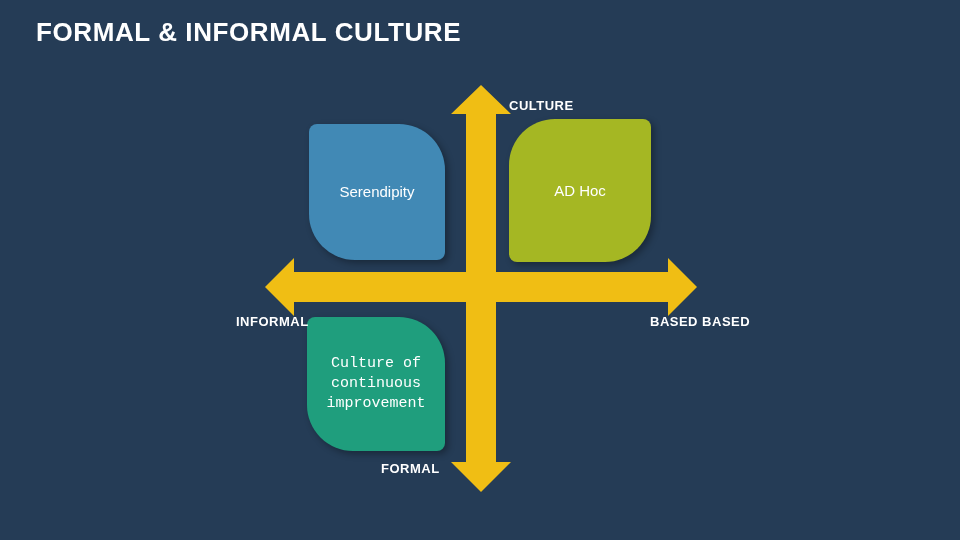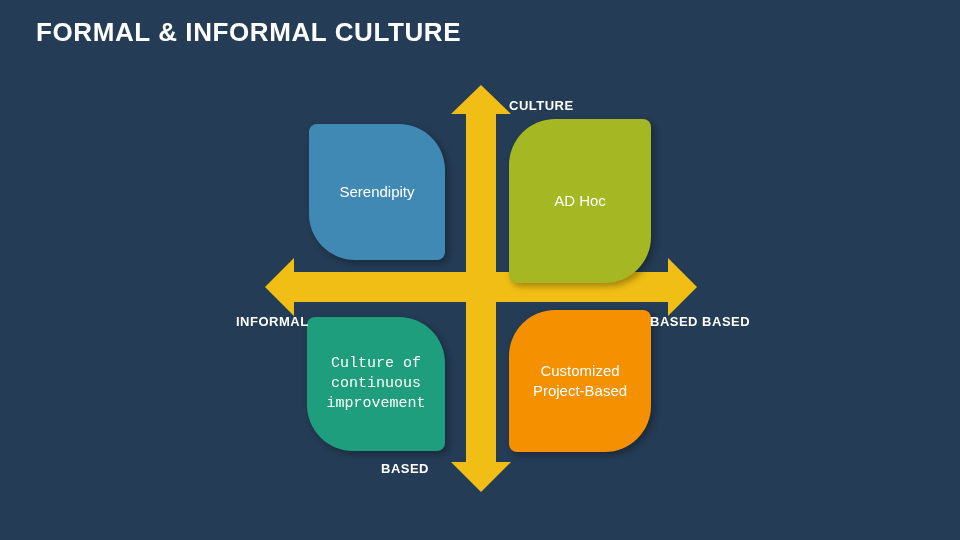--- a/index.html
+++ b/index.html
@@ -56,21 +56,21 @@
     padding: 12px 10px;
   }
   .quad-label { display: block; white-space: pre-line; }
 
   #quad-serendipity {
     left: 309px; top: 124px; width: 136px; height: 136px;
     background: #4189B5;
     border-radius: 8px 46px 8px 46px;
   }
   #quad-adhoc {
-    left: 509px; top: 119px; width: 142px; height: 164px;
+    left: 509px; top: 119px; width: 142px; height: 143px;
     background: #A5B723;
     border-radius: 46px 8px 46px 8px;
   }
   #quad-culture {
     left: 307px; top: 317px; width: 138px; height: 134px;
     background: #1F9E7D;
     border-radius: 8px 46px 8px 46px;
     font-family: Liberation Mono, monospace;
   }
   #quad-customized {
@@ -131,27 +131,23 @@
     <div class="quad" id="quad-adhoc">
       <span class="quad-label">AD Hoc</span>
     </div>
 
     <div class="quad" id="quad-culture">
       <span class="quad-label">Culture of
 continuous
 improvement</span>
     </div>
 
-    <div class="quad" id="quad-customized">
-      <span class="quad-label">Customized
-Project-Based</span>
-    </div>
 
     <div class="axis-label" id="axis-label-informal">CULTURE</div>
 
-    <div class="axis-label" id="axis-label-formal">BASED</div>
+    <div class="axis-label" id="axis-label-formal">FORMAL</div>
 
     <div class="axis-label" id="axis-label-ongoing">INFORMAL</div>
 
     <div class="axis-label" id="axis-label-timebased">BASED BASED</div>
 
   </div>
 </div>
 
 </body></html>

